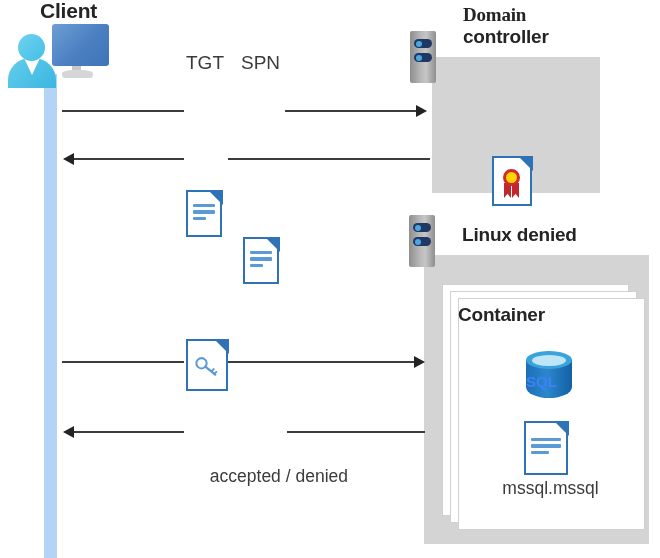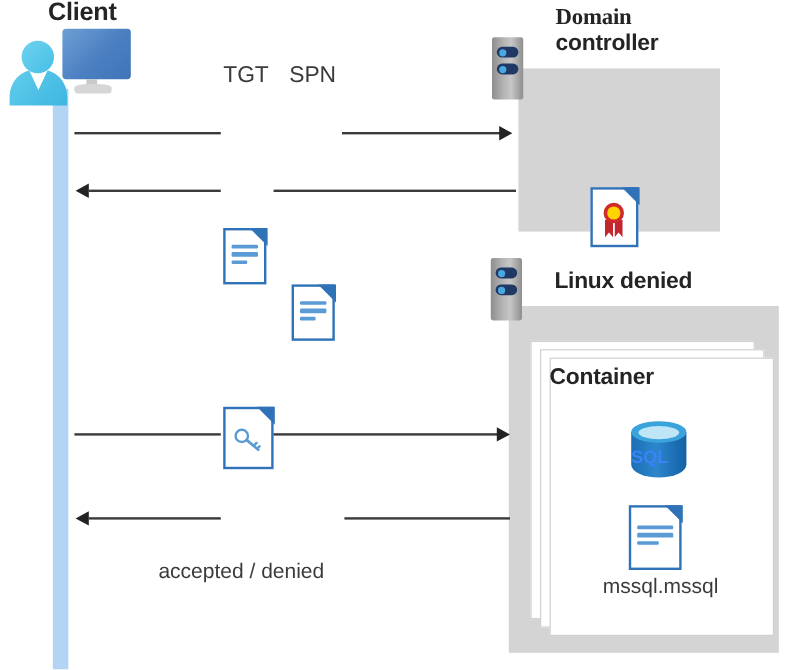--- a/index.html
+++ b/index.html
@@ -196,13 +196,13 @@
 </div>
 
 <div class="abs line" style="left:62px;top:361px;width:122px;"></div>
 <div class="abs line" style="left:228px;top:361px;width:188px;"></div>
 <div class="arrow-r" style="left:414px;top:356px;"></div>
 
 <div class="abs line" style="left:74px;top:431px;width:110px;"></div>
 <div class="abs line" style="left:287px;top:431px;width:138px;"></div>
 <div class="arrow-l" style="left:63px;top:426px;"></div>
 
-<div class="abs caption" style="left:132px;top:466px;width:200px;text-align:left;">accepted / denied</div>
+<div class="abs caption" style="left:148px;top:466px;width:200px;text-align:right;">accepted / denied</div>
 
 </body></html>

